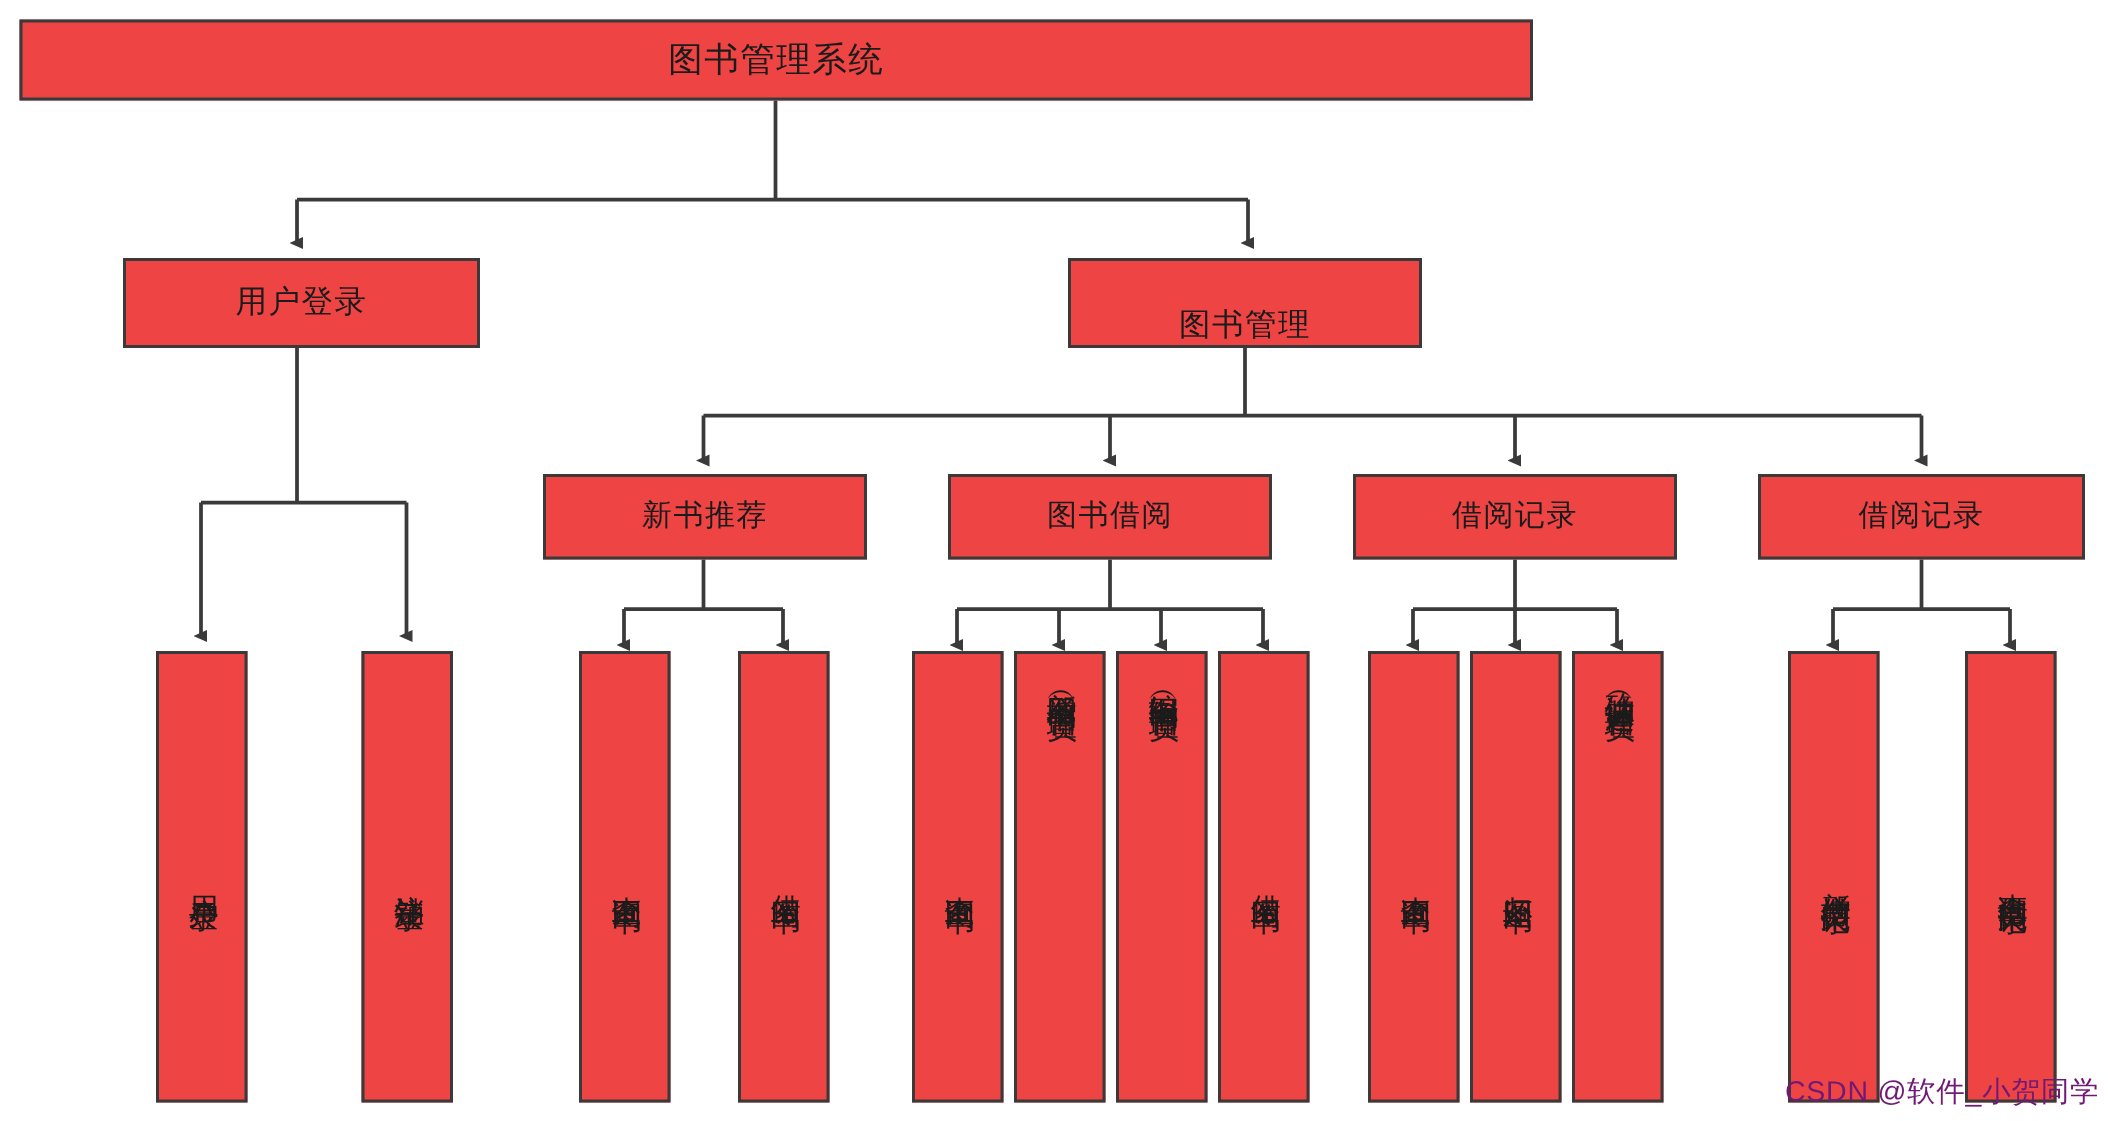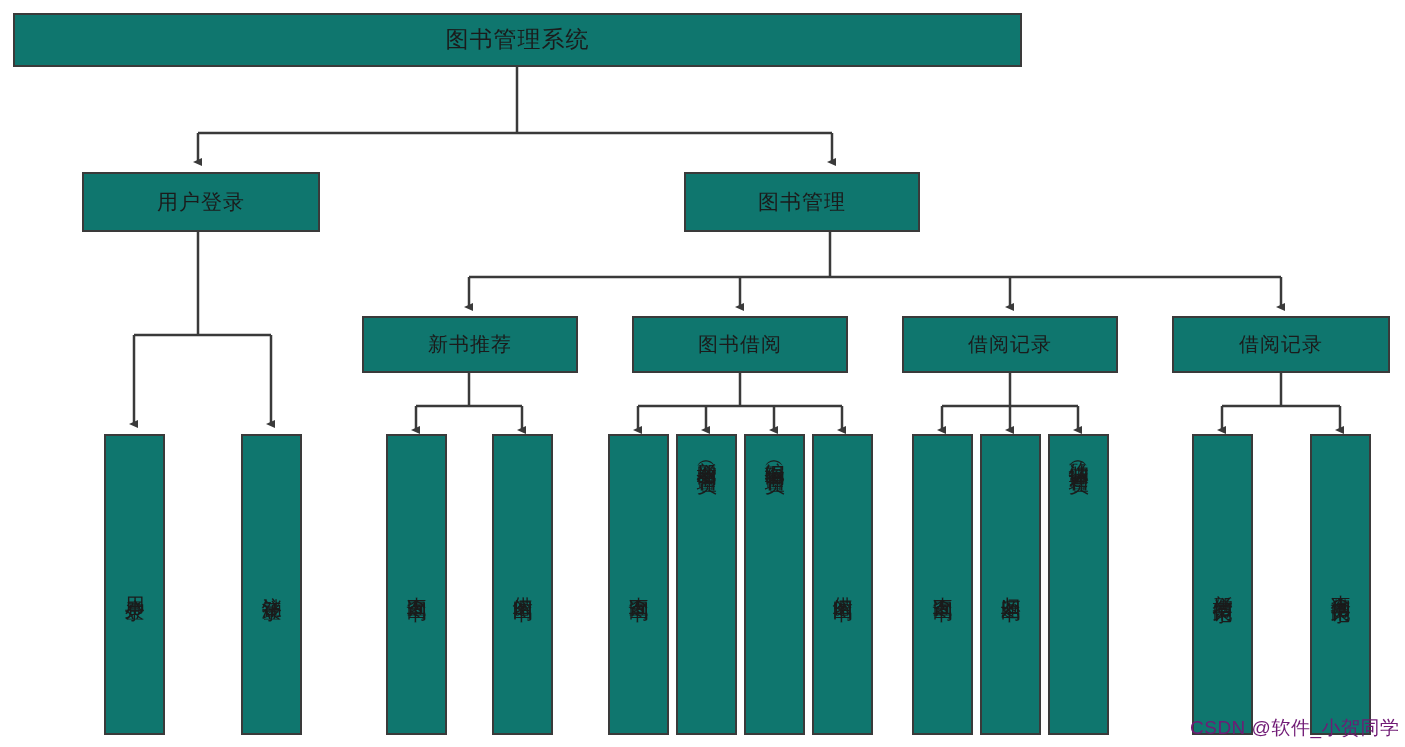--- a/index.html
+++ b/index.html
@@ -18,21 +18,21 @@
   }
   svg.wires{
     position:absolute;
     left:0;top:0;
     width:1405px;height:747px;
     pointer-events:none;
   }
   .node{
     position:absolute;
     box-sizing:border-box;
-    background:#0f766e;
+    background:#ef4444;
     border:2.5px solid #3a3a3a;
     display:flex;
     align-items:center;
     justify-content:center;
     text-align:center;
     color:#1b1b1b;
     line-height:1.18;
   }
   .node.root{
     font-size:23px;
@@ -130,21 +130,21 @@
   </svg>
 
   <div class="node root" style="left:13px;top:13px;width:1009px;height:54px;">
     <span>图书管理系统</span>
   </div>
 
   <div class="node lvl1" style="left:82px;top:172px;width:238px;height:60px;">
     <span>用户登录</span>
   </div>
 
-  <div class="node lvl1" style="left:684px;top:172px;width:236px;height:60px;">
+  <div class="node lvl1" style="left:712px;top:172px;width:236px;height:60px;align-items:flex-end;">
     <span>图书管理</span>
   </div>
 
   <div class="node lvl2" style="left:632px;top:316px;width:216px;height:57px;">
     <span>图书借阅</span>
   </div>
 
   <div class="node lvl2" style="left:362px;top:316px;width:216px;height:57px;">
     <span>新书推荐</span>
   </div>

